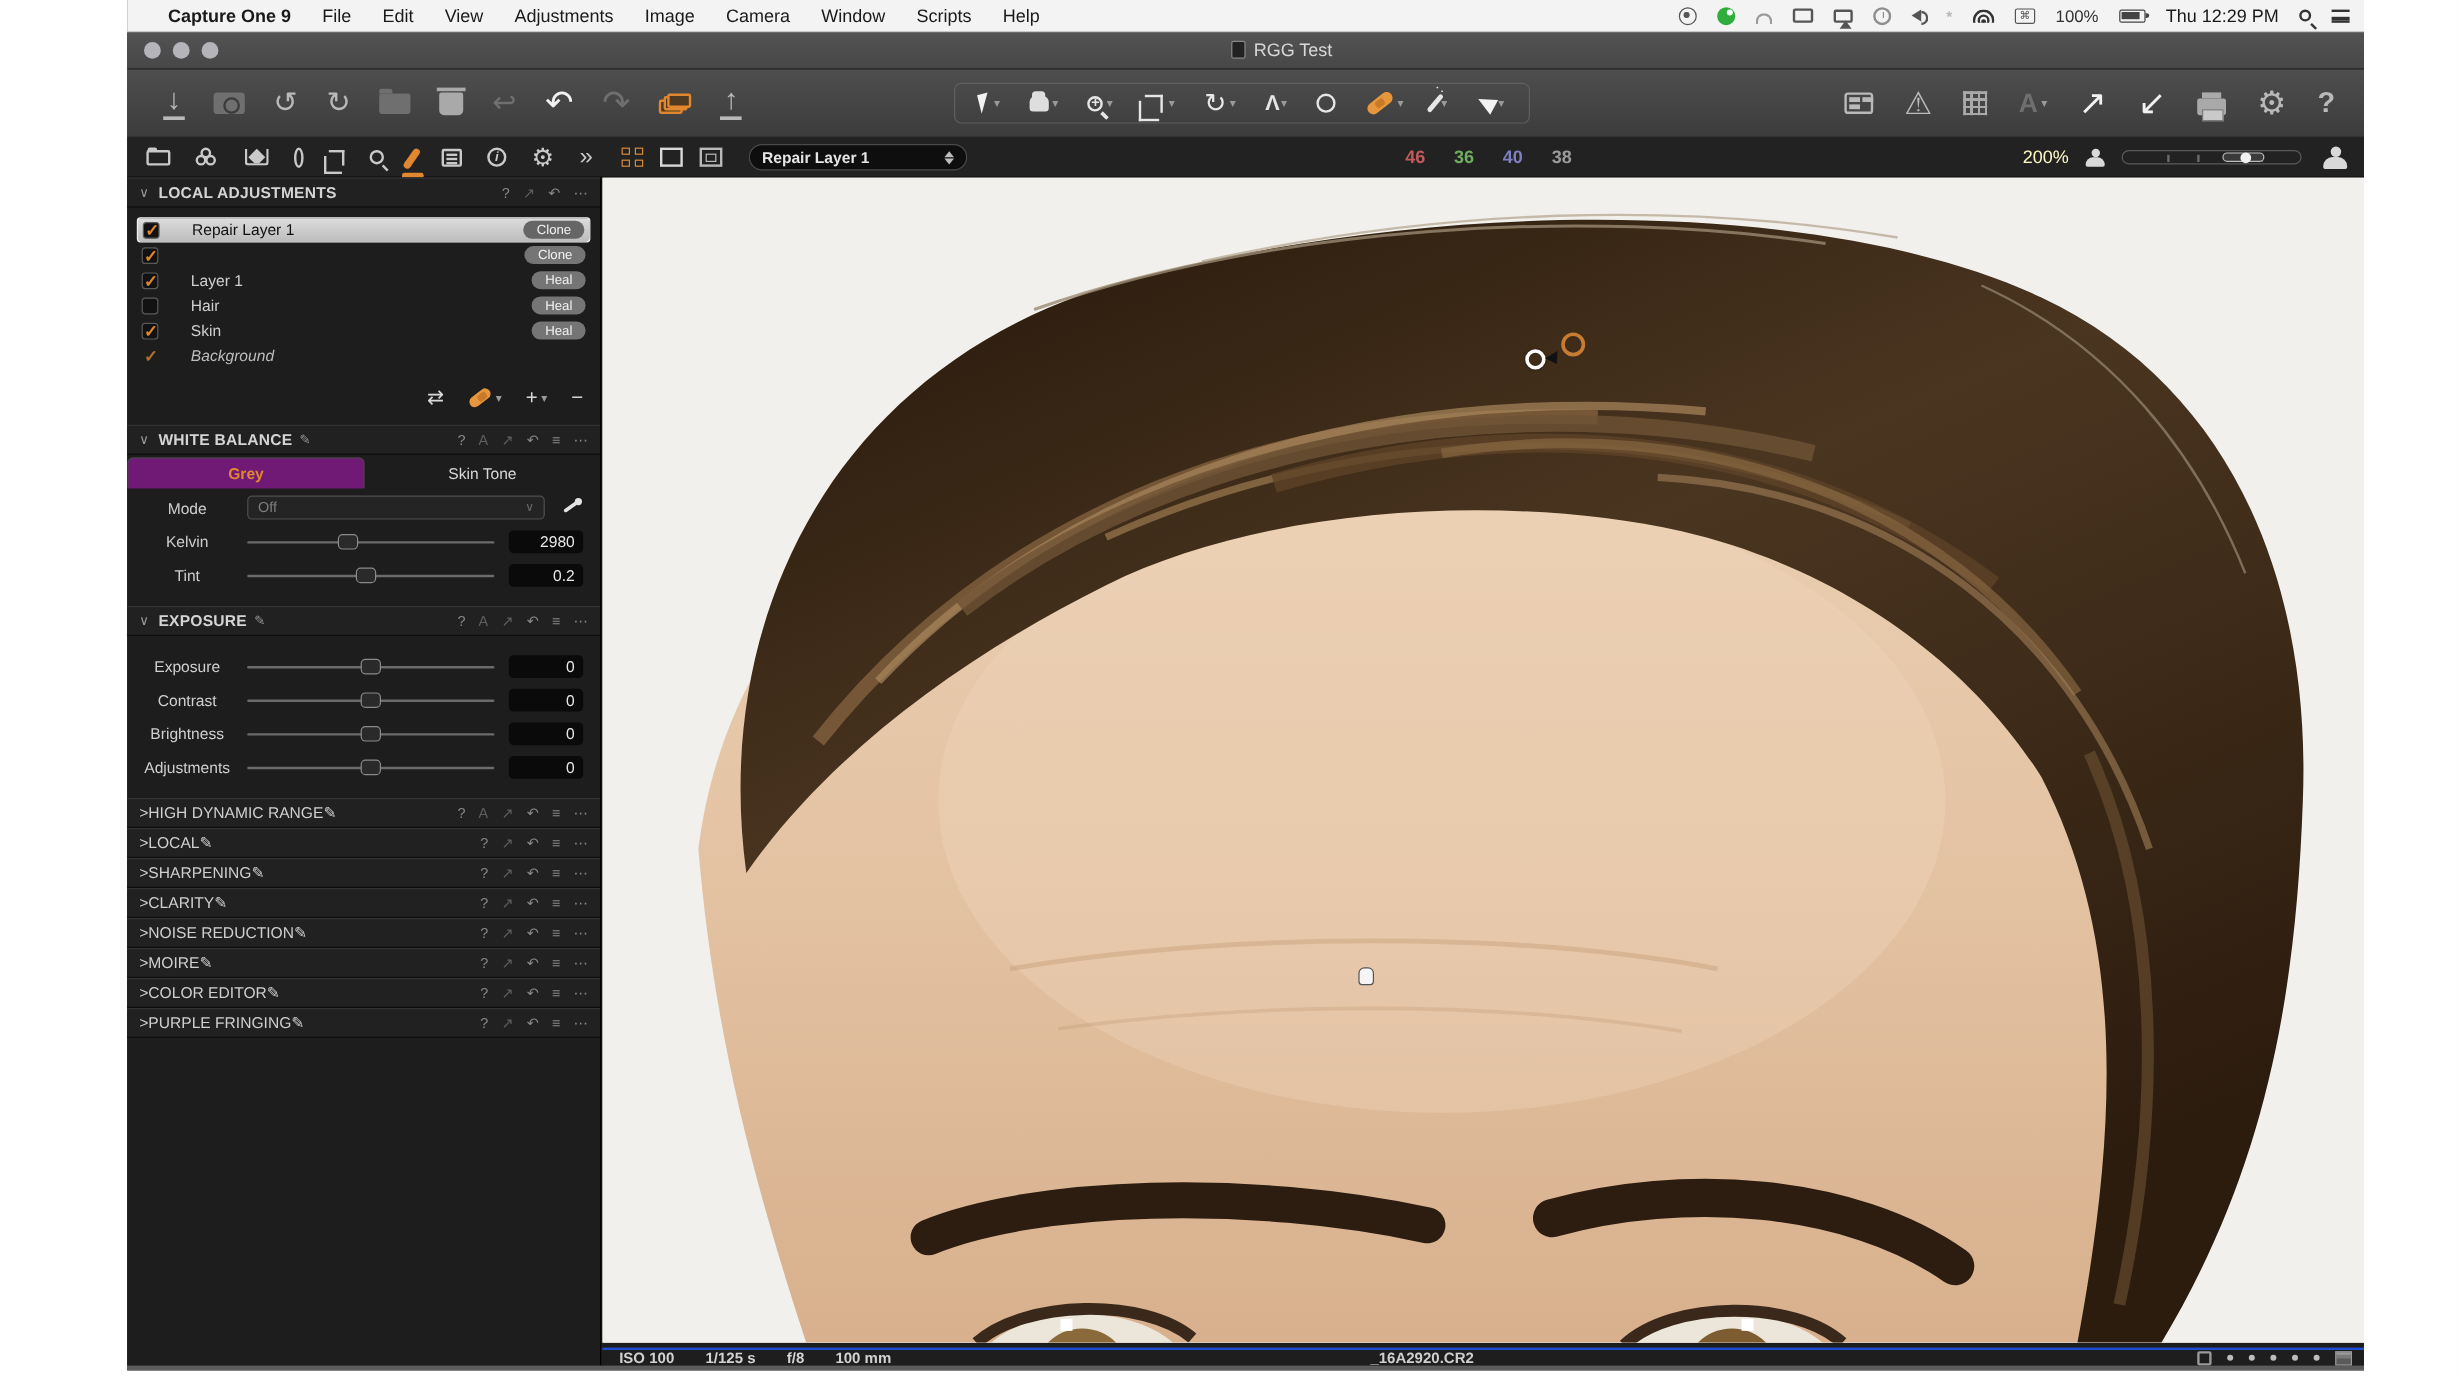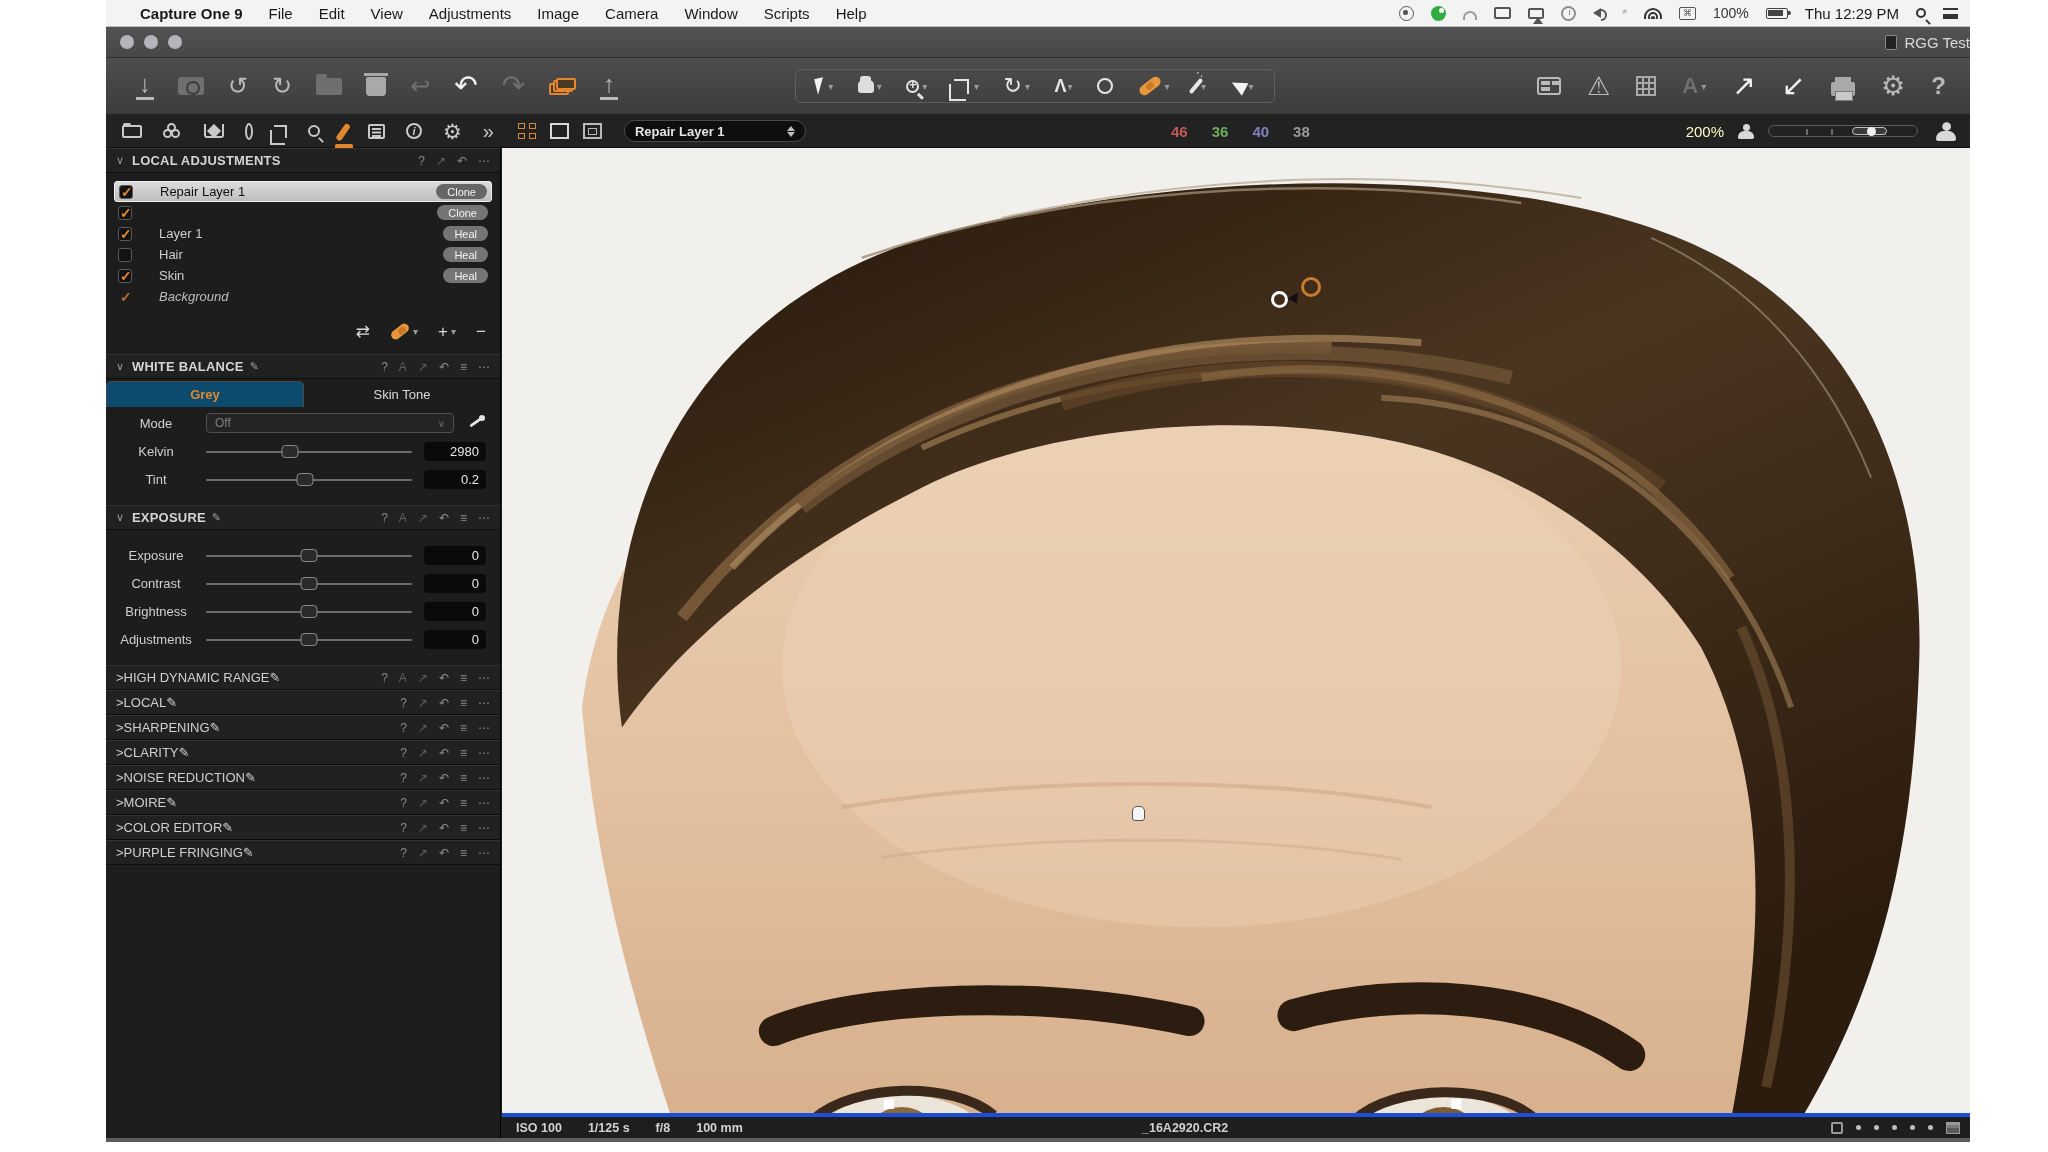--- a/index.html
+++ b/index.html
@@ -44,21 +44,21 @@
   .magico { width:10px; height:10px; border:2px solid #333; border-radius:50%; }
   .magico::after { content:""; position:absolute; left:9px; top:9px; width:2px; height:6px; background:#333; transform:rotate(-45deg); }
   .mlist { width:15px; height:11px; border-top:2.5px solid #333; border-bottom:2.5px solid #333; margin-top:1px; }
   .mlist::after { content:""; position:absolute; left:0; top:4.2px; width:15px; height:2.5px; background:#333; }
 
   
   .titlebar { position:absolute; left:0; top:27px; width:100%; height:31px; background:linear-gradient(#535353,#474747);
               display:flex; align-items:center; border-bottom:1px solid #2e2e2e; }
   .lights { display:flex; gap:10px; margin-left:14px; }
   .light { width:14px; height:14px; border-radius:50%; background:#b4b4ba; }
-  .wtitle { position:absolute; left:17px; right:0; text-align:right; color:#d8d8d8; font-size:15px;padding-left:43px; }
+  .wtitle { position:absolute; left:17px; right:0; text-align:center; color:#d8d8d8; font-size:15px;padding-left:43px; }
   .wtitle .doc { display:inline-block; width:12px; height:15px; background:#222; border:1px solid #888; border-radius:2px; vertical-align:-2px; margin-right:7px; }
 
   
   .toolbar { position:absolute; left:0; top:58px; width:100%; height:57px; background:linear-gradient(#4e4e4e,#3c3c3c);
              border-bottom:1px solid #242424; display:flex; align-items:center; }
   .tb-left { display:flex; align-items:center; gap:24px; margin-left:30px; }
   .tbico { color:#b9b9b9; font-size:24px; line-height:1; display:inline-block; }
   .tbico.dim { color:#6f6f6f; }
   .tbico.bright { color:#f2f2f2; }
   .traybox { border-bottom:3px solid #b9b9b9; padding:0 3px 1px; }
@@ -168,21 +168,21 @@
   .cb.checked::after { content:"✓"; position:absolute; left:1px; top:-2px; color:#e0872f; font-size:14px; font-weight:bold; }
   .cb.noframe { border-color:transparent; background:transparent; }
   .cb.noframe.checked::after { color:#b06f2a; }
   .lname { margin-left:18px; }
   .lname.italic { font-style:italic; }
   .badge { margin-left:auto; background:#757575; color:#f2f2f2; font-size:11px; border-radius:9px; padding:1.5px 11px; }
   .layeractions { display:flex; justify-content:flex-end; align-items:center; gap:20px; padding:10px 14px 12px; }
   .lact { color:#d9d9d9; font-size:17px; display:flex; align-items:center; gap:3px; }
   .wbtabs { display:flex; height:26px; margin-top:2px; }
   .wbtab { flex:1; display:flex; align-items:center; justify-content:center; font-size:13px; color:#d9d9d9; }
-  .wbtab.active { border:1px solid #4a4a4a; border-bottom:none; border-radius:5px 5px 0 0; background:#0c4a6e; color:#e0872f; font-weight:bold; }
+  .wbtab.active { border:1px solid #4a4a4a; border-bottom:none; border-radius:5px 5px 0 0; background:#701a75; color:#e0872f; font-weight:bold; }
   .fieldrow { display:flex; align-items:center; height:24px; padding:0 14px; margin:4px 0; }
   .flabel { width:86px; text-align:center; padding-right:14px; color:#cfcfcf; flex:none; }
   .selectbox { flex:1; height:20px; border:1px solid #4f4f4f; border-radius:4px; background:#242424; color:#7f7f7f;
                display:flex; align-items:center; padding:0 8px; font-size:12px; }
   .selectbox .sbchev { margin-left:auto; color:#6a6a6a; font-size:10px; }
   .dropper { margin-left:12px; width:20px; height:20px; position:relative; flex:none; }
   .dropper::before { content:""; position:absolute; left:3px; top:8px; width:13px; height:3px; background:#e4e4e4; transform:rotate(-35deg); border-radius:2px; }
   .dropper::after { content:""; position:absolute; right:1px; top:2px; width:6px; height:6px; background:#e4e4e4; border-radius:50%; }
   .sliderrow { display:flex; align-items:center; height:23px; padding:0 14px; margin:5px 0; }
   .track { position:relative; flex:1; height:2px; background:#6b6b6b; border-radius:1px; }
@@ -194,21 +194,21 @@
 
   
   .viewer { position:absolute; left:396px; top:0; right:0; bottom:19px; background:#f2f0ed; overflow:hidden; }
   .viewer svg { position:absolute; inset:0; width:100%; height:100%; }
   .cursor-orangecircle { position:absolute; left:799px; top:129px; width:20px; height:20px; border:3px solid #c87c32; border-radius:50%; }
   .cursor-circlearrow { position:absolute; left:769px; top:143px; width:17px; height:17px; border:3px solid #fdfdfd; border-radius:50%; box-shadow:0 0 2px rgba(0,0,0,.5); }
   .cursor-circlearrow::after { content:""; position:absolute; left:15px; top:1px; width:0; height:0; border-left:6px solid transparent; border-right:6px solid transparent; border-top:9px solid #111; transform:rotate(-30deg); }
   .cursor-hand { position:absolute; left:630px; top:658px; width:13px; height:15px; background:#f5f5f5; border:1px solid #555; border-radius:5px 5px 3px 3px; }
 
   
-  .statusbar { position:absolute; left:396px; right:0; bottom:0; height:25px; background:#1e1e1e; border-top:4px solid #1d4ed8;
+  .statusbar { position:absolute; left:396px; right:0; bottom:0; height:15px; background:#1e1e1e; border-top:2px solid #1d4ed8;
                display:flex; align-items:center; color:#d2d2d2; font-size:12.5px; font-weight:bold; }
   .exif { display:flex; gap:26px; margin-left:14px; }
   .fname { position:absolute; left:640px; color:#cfcfcf; }
   .sbright { position:absolute; right:10px; display:flex; align-items:center; gap:13px; }
   .sqicon { width:12px; height:12px; border:2px solid #9a9a9a; border-radius:2px; }
   .pagedot { width:5px; height:5px; background:#bdbdbd; border-radius:50%; }
   .browsericon { width:14px; height:12px; border:1.5px solid #9a9a9a; background:#5a5a5a; box-shadow:inset 0 2px 0 #9a9a9a, inset 0 5px 0 #7a7a7a; }
   .bottomstrip { position:absolute; left:0; bottom:0; width:100%; height:4px; background:#5c5c5c; }
 </style>
 </head>

